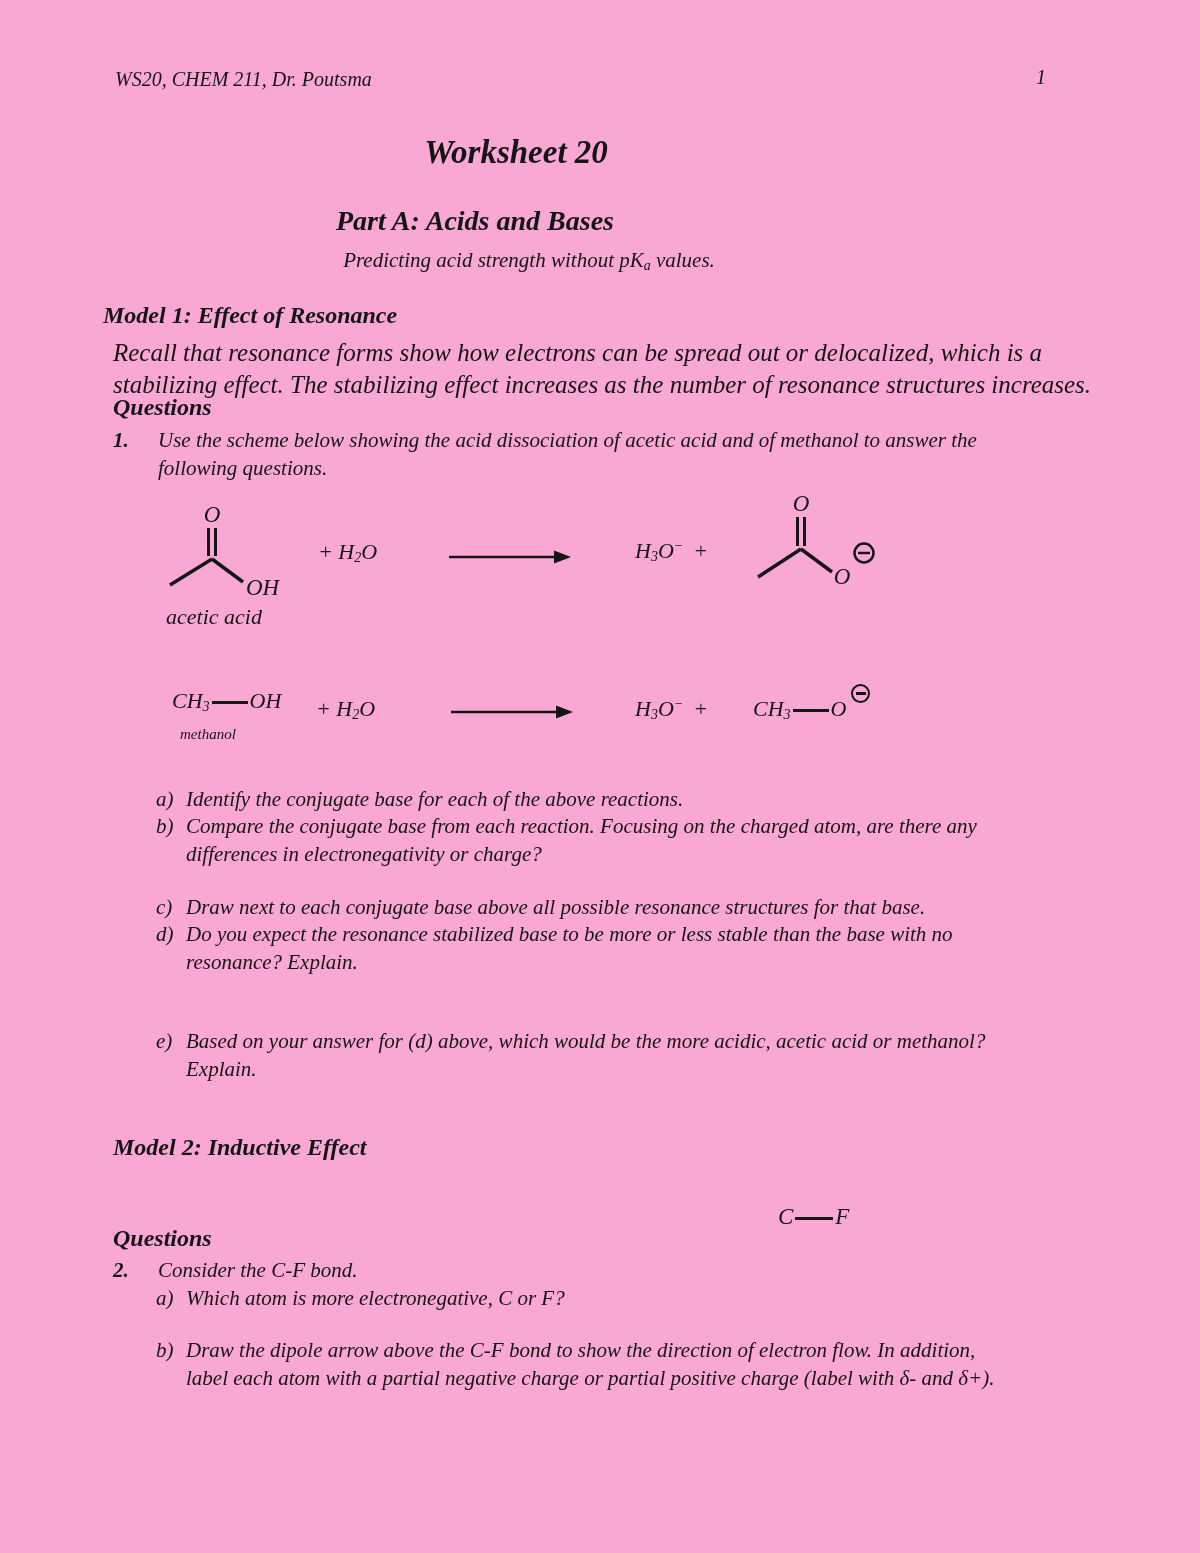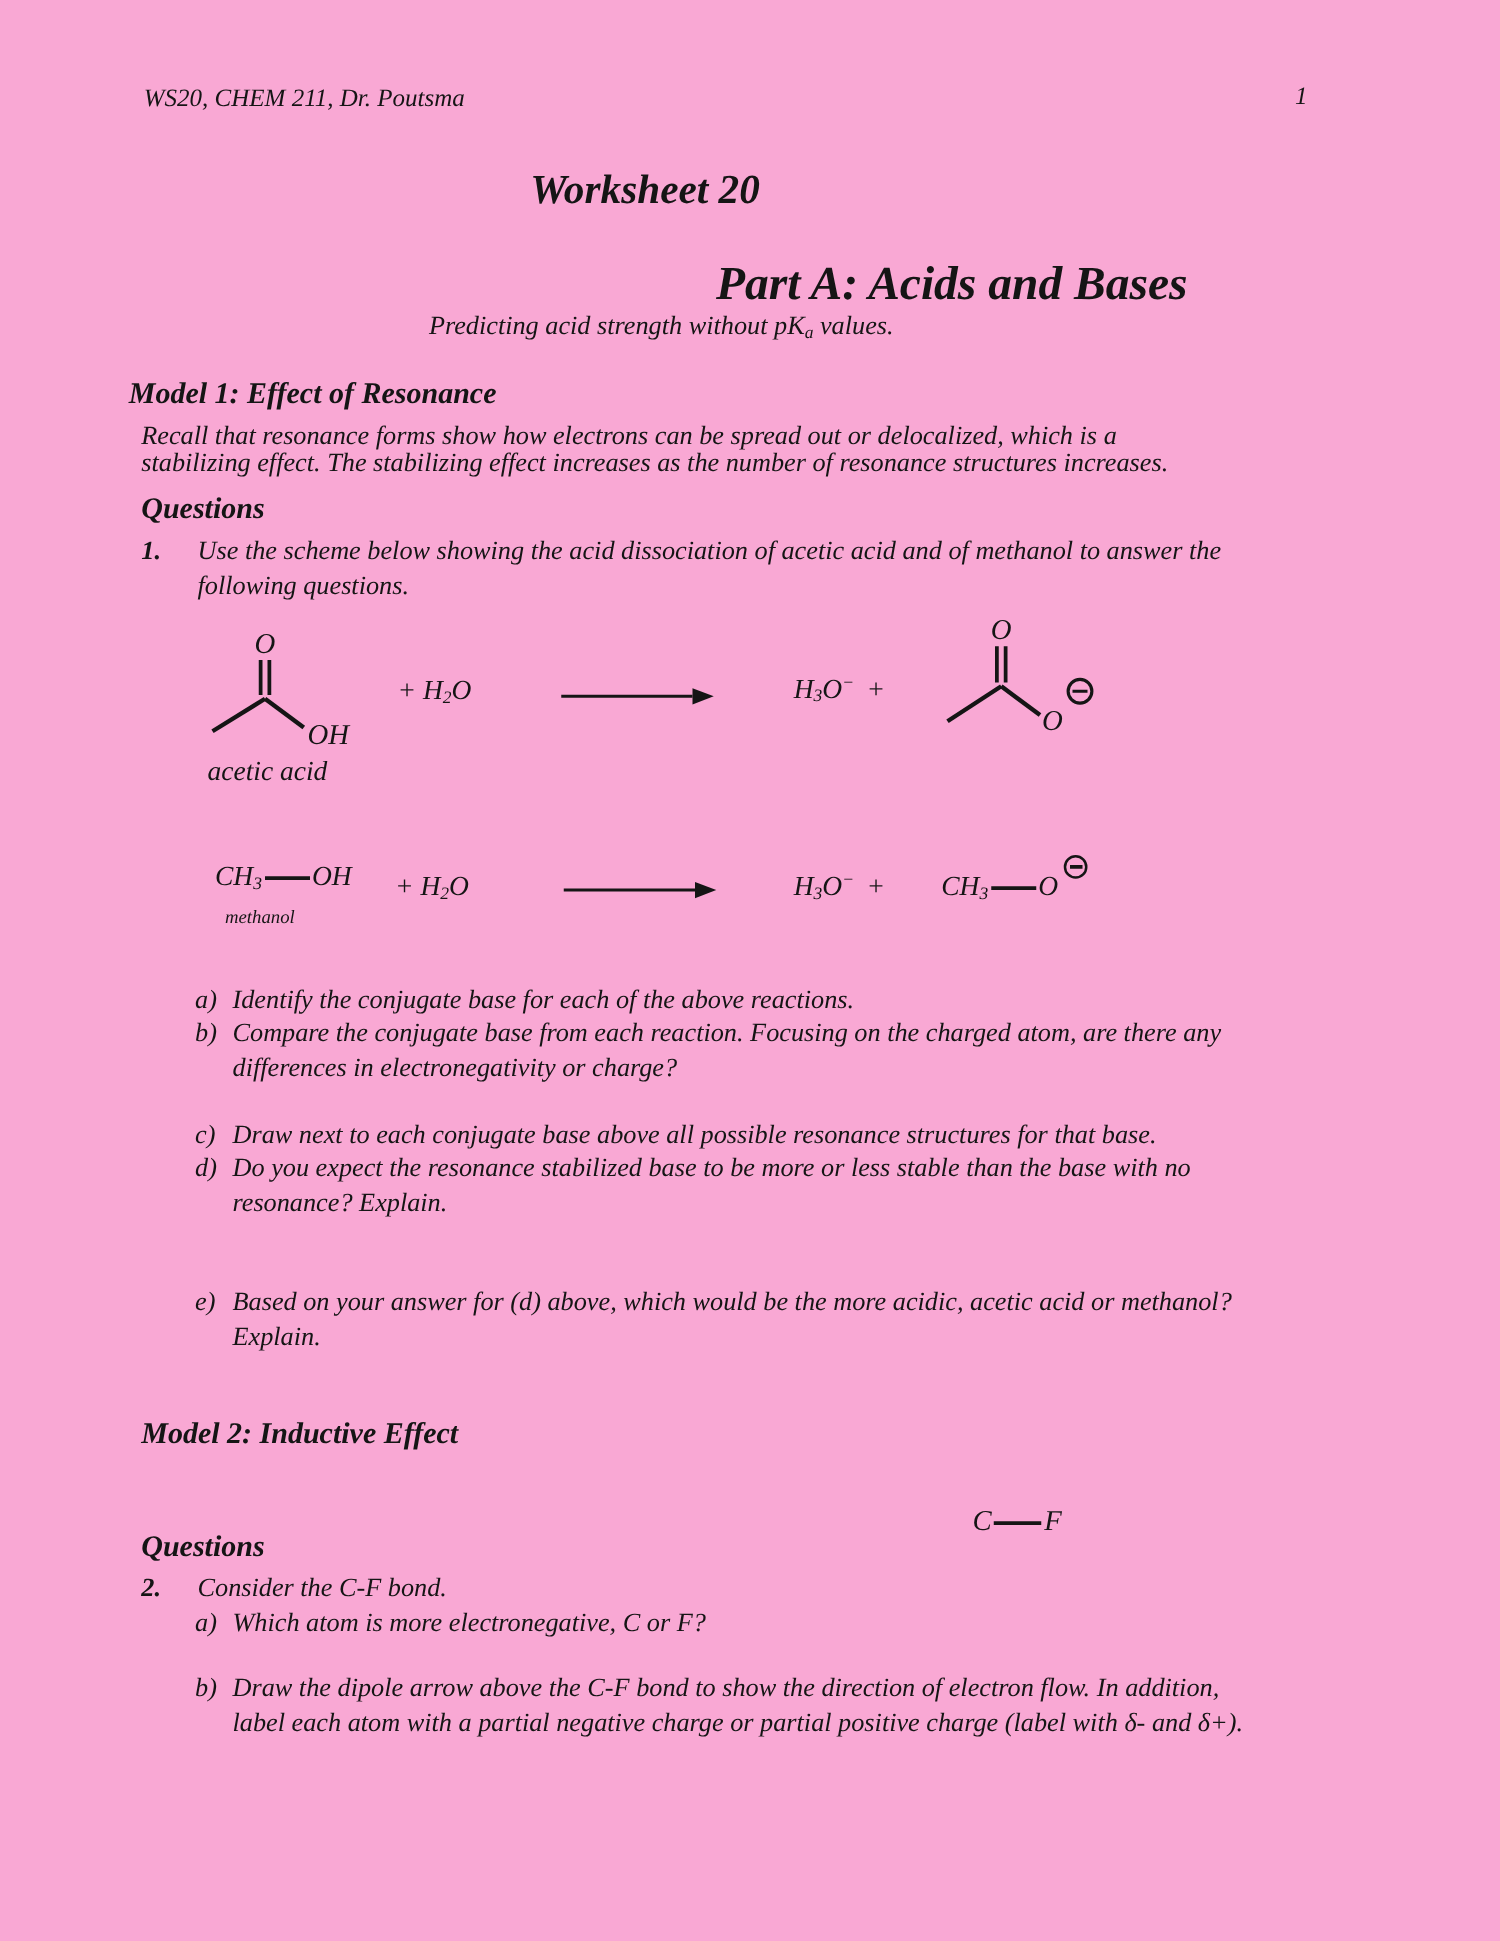--- a/index.html
+++ b/index.html
@@ -9,24 +9,24 @@
     background:#f9a8d4;
     color:#151515;
     font-family:"Liberation Serif", serif;
     overflow:hidden;
     margin:0 auto;
     font-style:italic;
   }
   .abs{position:absolute;}
   .hdr{font-size:20px;}
   .doc-title{left:0;width:1032px;text-align:center;font-size:33px;font-weight:bold;}
-  .section-title{left:0;width:950px;text-align:right;font-size:38px;font-weight:bold;}
+  .section-title{left:0;width:950px;text-align:center;font-size:28px;font-weight:bold;}
   .tagline{left:0;width:1058px;text-align:center;font-size:21px;}
   .h-model{font-size:24px;font-weight:bold;}
-  .body-text{font-size:21px;line-height:22px;white-space:pre-line;}
+  .body-text{font-size:25px;line-height:32px;white-space:pre-line;}
   .q-row{display:flex;font-size:21px;line-height:28px;}
   .q-num{width:45px;font-weight:bold;flex:none;}
   .q-text{white-space:pre-line;}
   .part-row{display:flex;font-size:21px;line-height:27.5px;}
   .part-label{width:30px;flex:none;}
   .part-text{white-space:pre-line;width:910px;}
   .chem{font-size:22px;white-space:nowrap;}
   .chem sub{font-size:14px;vertical-align:-0.22em;}
   .chem sup{font-size:14px;vertical-align:0.55em;}
   .plus-sep{margin-left:10px;}

